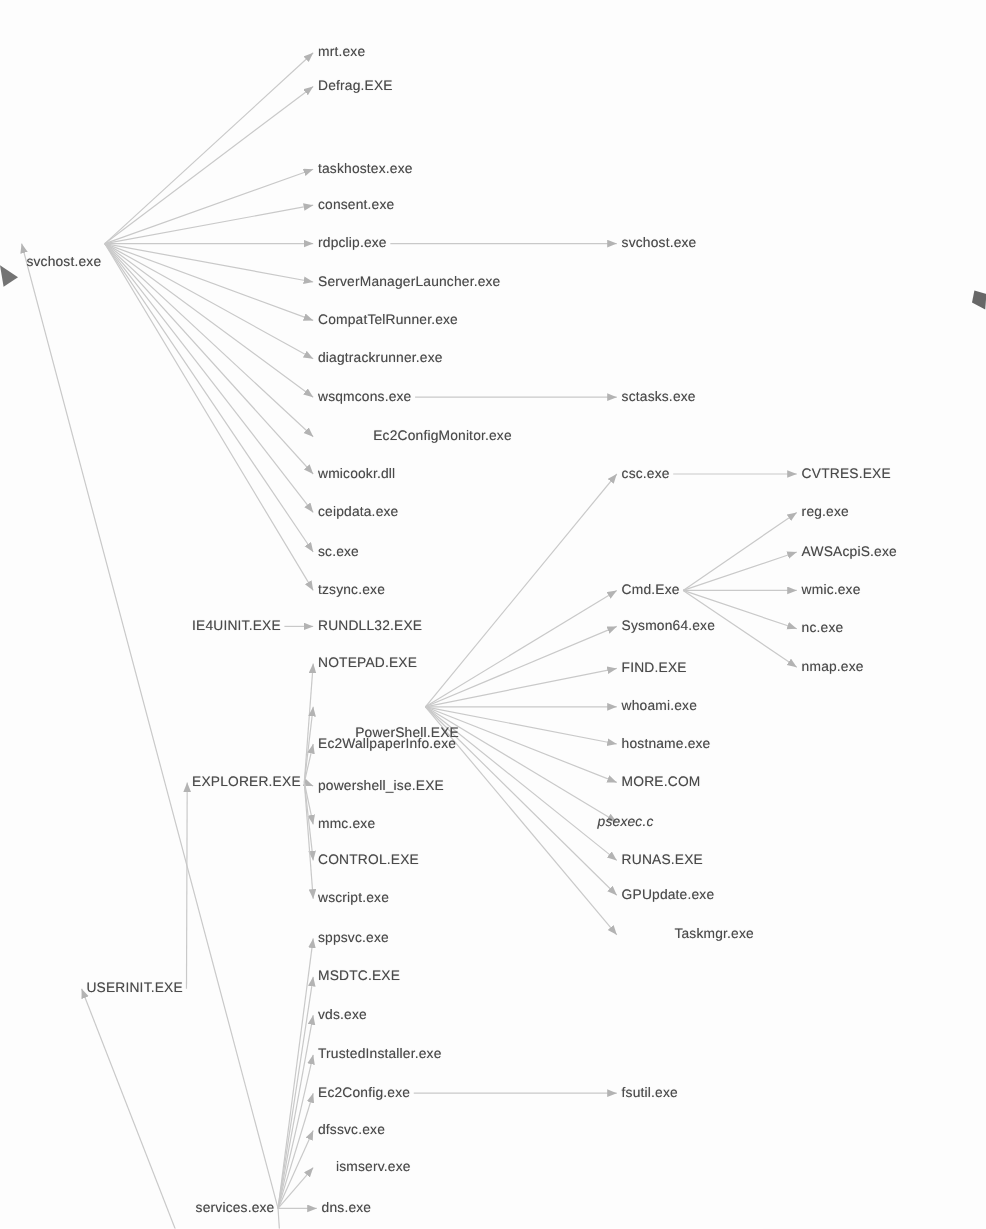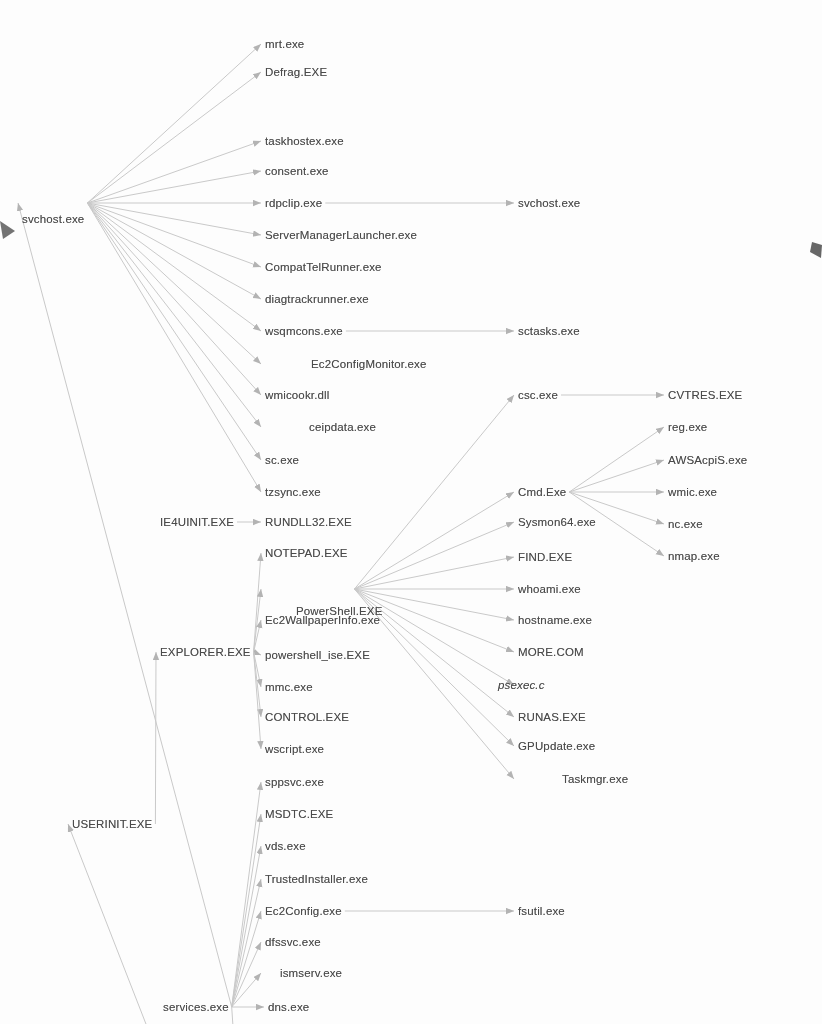--- a/index.html
+++ b/index.html
@@ -106,21 +106,21 @@
     <div class="node" style="left: 265px; top: 72px; color: rgb(74, 74, 74);">Defrag.EXE</div>
     <div class="node" style="left: 265px; top: 141px; color: rgb(74, 74, 74);">taskhostex.exe</div>
     <div class="node" style="left: 265px; top: 171px; color: rgb(74, 74, 74);">consent.exe</div>
     <div class="node" style="left: 265px; top: 203px; color: rgb(74, 74, 74);">rdpclip.exe</div>
     <div class="node" style="left: 265px; top: 235px; color: rgb(74, 74, 74);">ServerManagerLauncher.exe</div>
     <div class="node" style="left: 265px; top: 267px; color: rgb(74, 74, 74);">CompatTelRunner.exe</div>
     <div class="node" style="left: 265px; top: 299px; color: rgb(74, 74, 74);">diagtrackrunner.exe</div>
     <div class="node" style="left: 265px; top: 331px; color: rgb(74, 74, 74);">wsqmcons.exe</div>
     <div class="node" style="left: 265px; top: 364px; color: rgb(74, 74, 74); margin-left: 46px;">Ec2ConfigMonitor.exe</div>
     <div class="node" style="left: 265px; top: 395px; color: rgb(74, 74, 74);">wmicookr.dll</div>
-    <div class="node" style="left: 265px; top: 427px; color: rgb(74, 74, 74); margin-left: 44px;">ceipdata.exe</div>
+    <div class="node" style="left: 265px; top: 427px; color: rgb(74, 74, 74);">ceipdata.exe</div>
     <div class="node" style="left: 265px; top: 460px; color: rgb(74, 74, 74);">sc.exe</div>
     <div class="node" style="left: 265px; top: 492px; color: rgb(74, 74, 74);">tzsync.exe</div>
     <div class="node" style="left: 265px; top: 522px; color: rgb(74, 74, 74);">RUNDLL32.EXE</div>
     <div class="node" style="left: 265px; top: 553px; color: rgb(74, 74, 74);">NOTEPAD.EXE</div>
     <div class="node" style="left: 265px; top: 611px; color: rgb(74, 74, 74); margin-left: 31px;">PowerShell.EXE</div>
     <div class="node" style="left: 265px; top: 620px; color: rgb(74, 74, 74);">Ec2WallpaperInfo.exe</div>
     <div class="node" style="left: 265px; top: 655px; color: rgb(74, 74, 74);">powershell_ise.EXE</div>
     <div class="node" style="left: 265px; top: 687px; color: rgb(74, 74, 74);">mmc.exe</div>
     <div class="node" style="left: 265px; top: 717px; color: rgb(74, 74, 74);">CONTROL.EXE</div>
     <div class="node" style="left: 265px; top: 749px; color: rgb(74, 74, 74);">wscript.exe</div>

